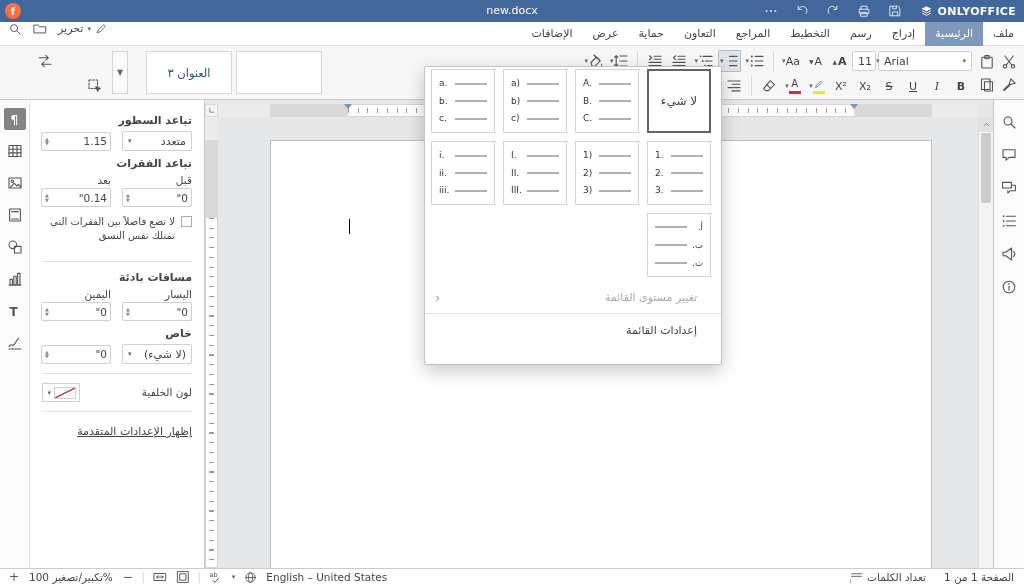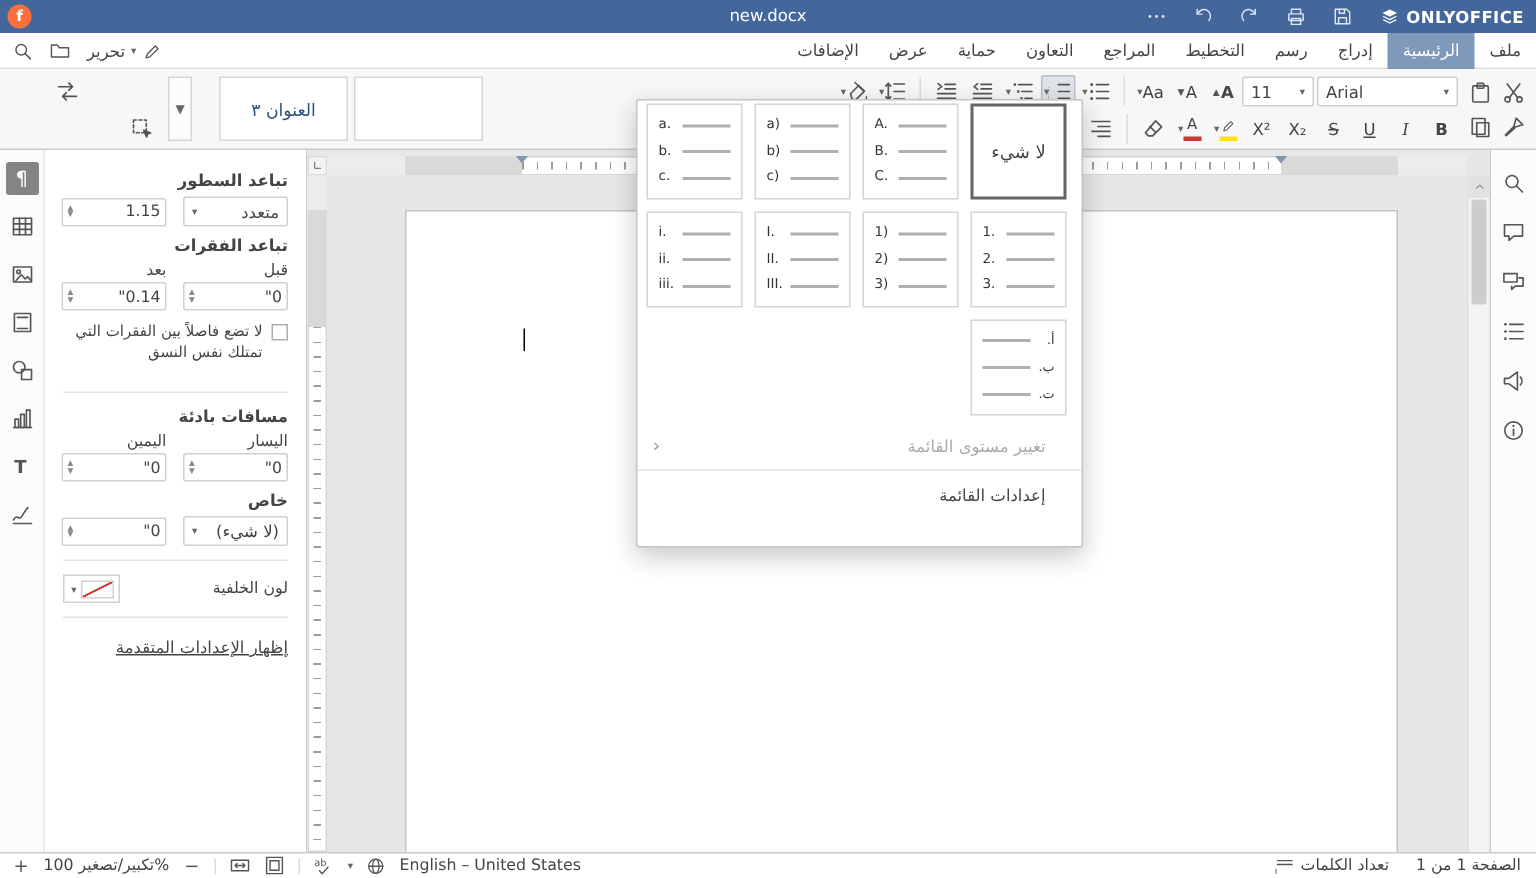--- a/index.html
+++ b/index.html
@@ -15,41 +15,41 @@
             color:#fff;font-size:10px;font-weight:bold;display:flex;align-items:center;justify-content:center;}
   #header .title{position:absolute;left:0;right:0;top:0;height:22px;line-height:22px;text-align:center;color:#fff;}
   .header-actions{position:absolute;right:122px;top:0;height:22px;display:flex;align-items:center;gap:17px;}
   .header-actions .icon{color:#dde6f2;}
   .brand{position:absolute;right:8px;top:0;height:22px;display:flex;align-items:center;gap:5px;color:#fff;
          font-weight:bold;letter-spacing:.3px;}
   .brand .icon{color:#fff;}
 
   
   #tabbar{position:absolute;top:22px;left:0;width:100%;height:24px;background:#fff;border-bottom:1px solid #dcdcdc;}
-  .tab-left{position:absolute;left:8px;top:0;height:24px;display:flex;align-items:center;gap:11px;color:#555;}
+  .tab-left{position:absolute;left:8px;top:0;height:24px;display:flex;align-items:flex-start;gap:11px;color:#555;}
   .edit-mode{display:flex;align-items:center;gap:4px;color:#444;}
   .da{font-size:7px;color:#666;}
   .tabs{position:absolute;right:0;top:0;height:24px;display:flex;direction:rtl;}
   .tab{padding:0 10px;height:24px;line-height:24px;color:#444;cursor:default;white-space:nowrap;}
   .tab.active{background:#7e99b9;color:#fff;}
 
   
   #toolbar{position:absolute;top:46px;left:0;width:100%;height:54px;background:#f7f7f7;border-bottom:1px solid #cbcbcb;}
   .tb-clip{position:absolute;right:6px;top:5px;display:grid;grid-template-columns:20px 20px;grid-auto-rows:21px;gap:2px;}
   .tb-row{position:absolute;display:flex;direction:rtl;align-items:center;gap:2px;}
   #tb-row1{right:52px;top:4px;height:22px;}
   #tb-row2{right:52px;top:29px;height:22px;}
   .tbtn{height:22px;min-width:22px;padding:0 2px;display:flex;align-items:center;justify-content:center;
         border-radius:2px;color:#444;}
   .tbtn.pressed{background:#dfe4ea;box-shadow:inset 0 0 0 1px #b6bdc6;}
   .sep{width:1px;height:20px;background:#dcdcdc;margin:0 4px;flex:none;}
   .combo{display:flex;align-items:center;justify-content:space-between;background:#fff;border:1px solid #cfcfcf;
          border-radius:2px;height:20px;padding:0 5px;color:#444;gap:4px;}
   #font-name{width:94px;direction:ltr;}
-  #font-size{width:48px;direction:ltr;}
+  #font-size{width:24px;direction:ltr;}
   .letter{font-size:11px;line-height:1;}
   .b{font-weight:bold;} .i{font-style:italic;font-family:"DejaVu Serif",serif;} .u{text-decoration:underline;}
   .s{text-decoration:line-through;}
   .tiny-arr{font-size:6px;color:#555;margin:0 1px;}
   .stack{display:flex;flex-direction:column;align-items:center;line-height:1;gap:2px;}
   .fc-bar{width:12px;height:3px;background:#d43230;}
   .hl-bar{width:12px;height:3px;background:#ffe400;}
   .gallery-arrow{position:absolute;left:112px;top:5px;width:16px;height:43px;border:1px solid #d6d6d6;background:#fbfbfb;
                  display:flex;align-items:center;justify-content:center;color:#666;font-size:8px;}
   .gallery{position:absolute;left:130px;top:5px;display:flex;direction:rtl;gap:4px;}

